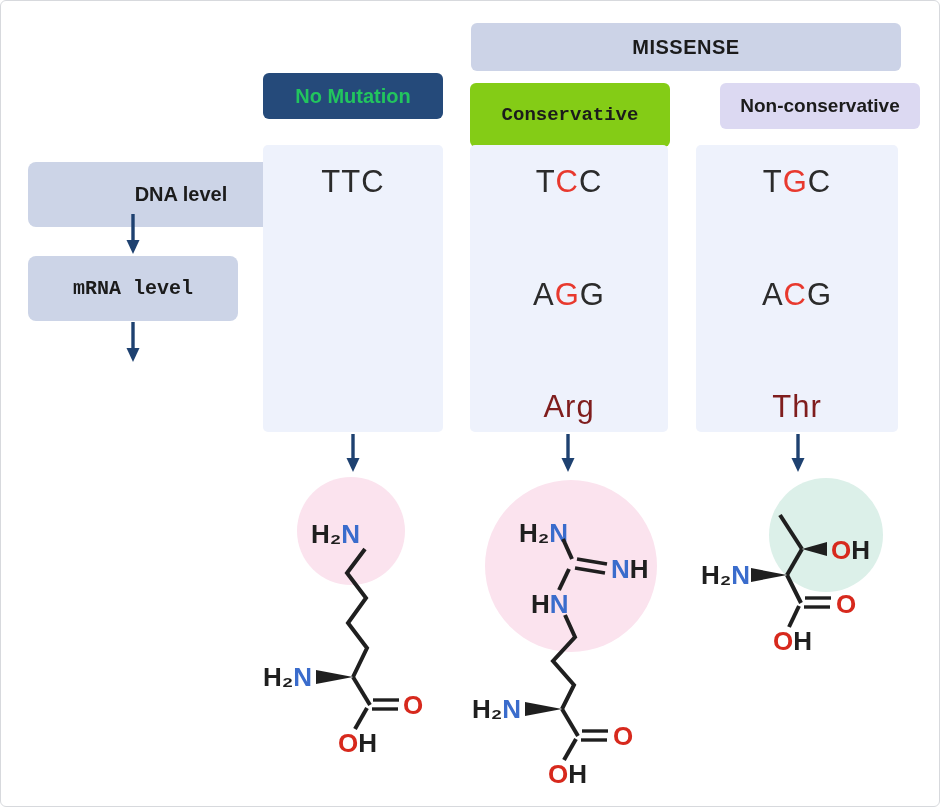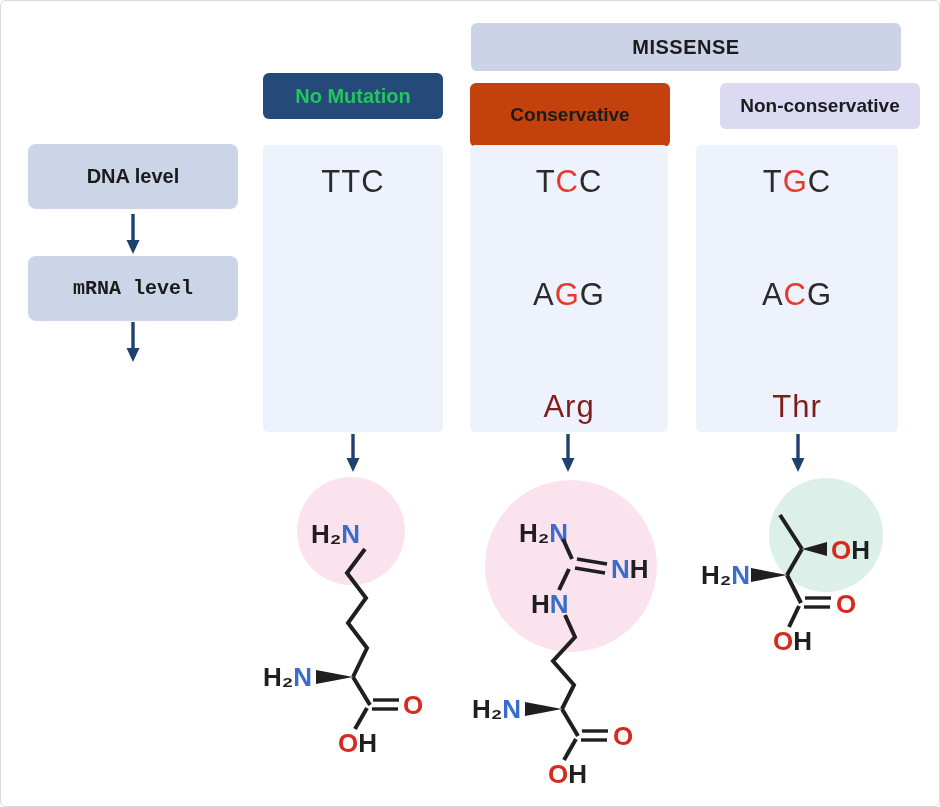--- a/index.html
+++ b/index.html
@@ -7,28 +7,28 @@
     position:relative;width:940px;height:807px;box-sizing:border-box;
     background:#ffffff;border:1px solid #d7d9dd;border-radius:6px;overflow:hidden;
     font-family:"Liberation Sans", sans-serif;
   }
   .hdr{
     position:absolute;display:flex;align-items:center;justify-content:center;
     font-weight:700;color:#1b1b1b;border-radius:6px;box-sizing:border-box;text-align:right;
   }
   #missense-hdr{left:470px;top:22px;width:430px;height:48px;background:#ccd3e7;font-size:20px;letter-spacing:.5px;}
   #nomut-hdr{left:262px;top:72px;width:180px;height:46px;background:#254a7a;color:#22c55e;font-size:20px;}
-  #cons-hdr{left:469px;top:82px;width:200px;height:64px;background:#c2410c;font-size:19px;}
+  #cons-hdr{left:469px;top:82px;width:200px;height:64px;background:#84cc16;font-size:19px;font-family:Liberation Mono, monospace;}
   #noncons-hdr{left:695px;top:82px;width:200px;height:46px;background:#dcd9f2;font-size:19px;margin-left:24px;}
 
   .lvl{
     position:absolute;left:27px;width:210px;height:65px;background:#ccd4e7;border-radius:8px;
     display:flex;align-items:center;justify-content:center;font-weight:700;font-size:20px;color:#1b1b1b;
   }
-  #lvl-dna{top:143px;} #lvl-mrna{top:255px;font-family:Liberation Mono, monospace;} #lvl-protein{top:362px;}
+  #lvl-dna{top:161px;padding-left:48px;} #lvl-mrna{top:255px;font-family:Liberation Mono, monospace;} #lvl-protein{top:362px;}
 
   .col{
     position:absolute;top:144px;height:287px;background:#eef2fc;border-radius:5px;
     display:flex;flex-direction:column;justify-content:space-between;padding:14px 0 2px;box-sizing:border-box;
   }
   #col-nomut{left:262px;width:180px;}
   #col-cons{left:469px;width:198px;}
   #col-noncons{left:695px;width:202px;}
   .cell{
     height:46px;display:flex;align-items:center;justify-content:center;

